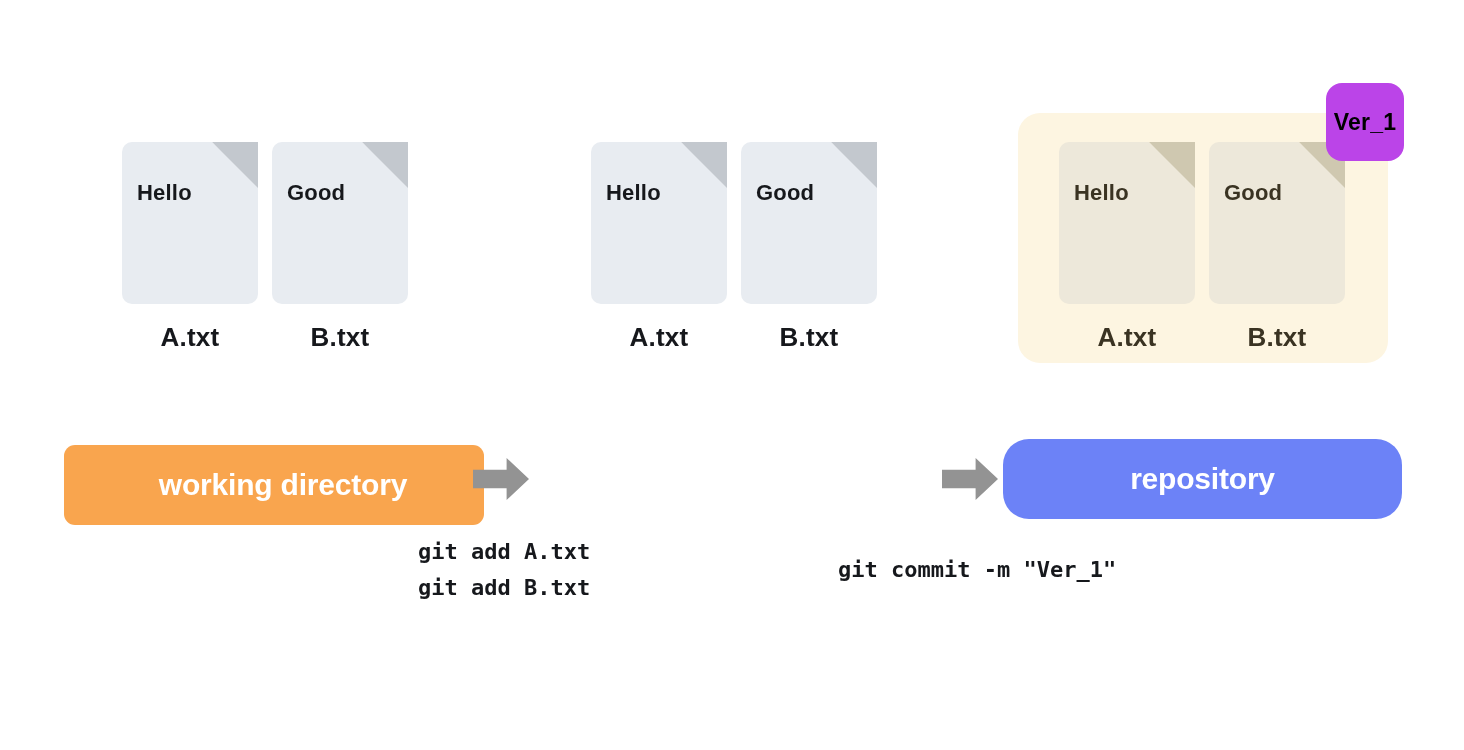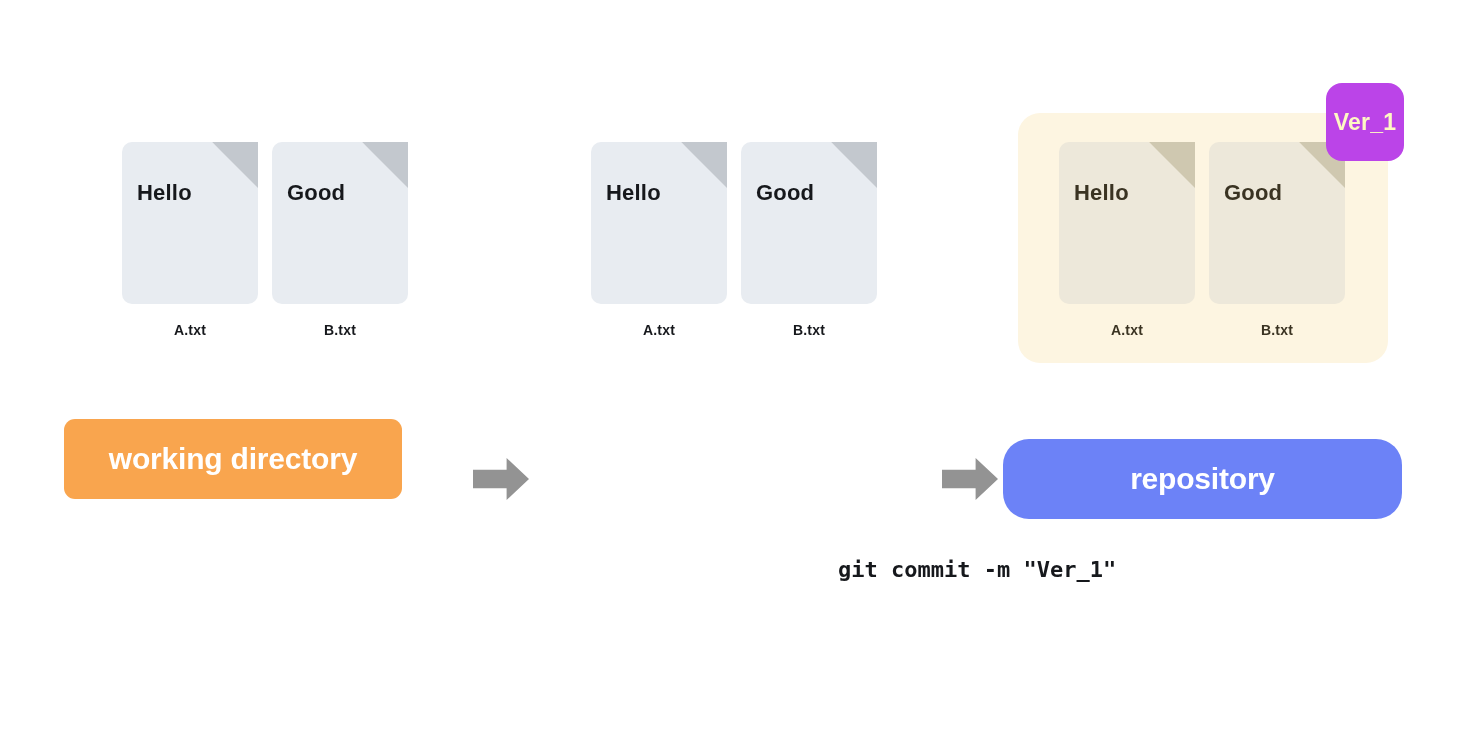--- a/index.html
+++ b/index.html
@@ -70,21 +70,21 @@
     top: 38px;
     font-size: 22px;
     font-weight: 700;
     color: #16181c;
     letter-spacing: 0.2px;
   }
   .file-name {
     position: absolute;
     width: 136px;
     text-align: center;
-    font-size: 14px;
+    font-size: 26px;
     font-weight: 700;
     color: #16181c;
     letter-spacing: 0.2px;
   }
 
   
   .repo-group .file .page { background: #EDE8DA; }
   .repo-group .file .fold { background: #CFC8B0; }
   .repo-group .file .content { color: #3A3322; }
   .repo-group .file-name { color: #3A3322; }
@@ -92,21 +92,21 @@
   
   .version-badge {
     position: absolute;
     width: 78px;
     height: 78px;
     background: #BB44E8;
     border-radius: 16px;
     display: flex;
     align-items: center;
     justify-content: center;
-    color: #fef9c3;
+    color: #000000;
     font-size: 23px;
     font-weight: 700;
     letter-spacing: 0.2px;
   }
 
   
   .stage-box {
     position: absolute;
     height: 80px;
     border-radius: 11px;
@@ -190,25 +190,27 @@
     <div class="file" style="left:191px; top:29px;">
       <div class="page"></div>
       <div class="fold"></div>
       <div class="content">Good</div>
     </div>
     <div class="file-name" style="left:191px; top:209px;">B.txt</div>
   </div>
 
   <div class="version-badge" style="left:1326px; top:83px;">Ver_1</div>
 
-  <div class="stage-box" style="left:64px; top:419px; width:338px; background:#F9A54E;">working directory</div>
+  <div class="stage-box" style="left:64px; top:445px; width:402px; background:#F9A54E;padding-left:18px;">working directory</div>
 
   <div class="arrow" style="left:473px; top:458px;"></div>
 
 
   <div class="arrow" style="left:942px; top:458px;"></div>
 
   <div class="stage-box" style="left:1003px; top:439px; width:399px; background:#6C82F7;border-radius:26px;">repository</div>
 
+  <div class="cmd" style="left:418px; top:534px;">git add A.txt
+git add B.txt</div>
 
   <div class="cmd" style="left:838px; top:552px;">git commit -m "Ver_1"</div>
 
 </div>
 
 </body></html>

